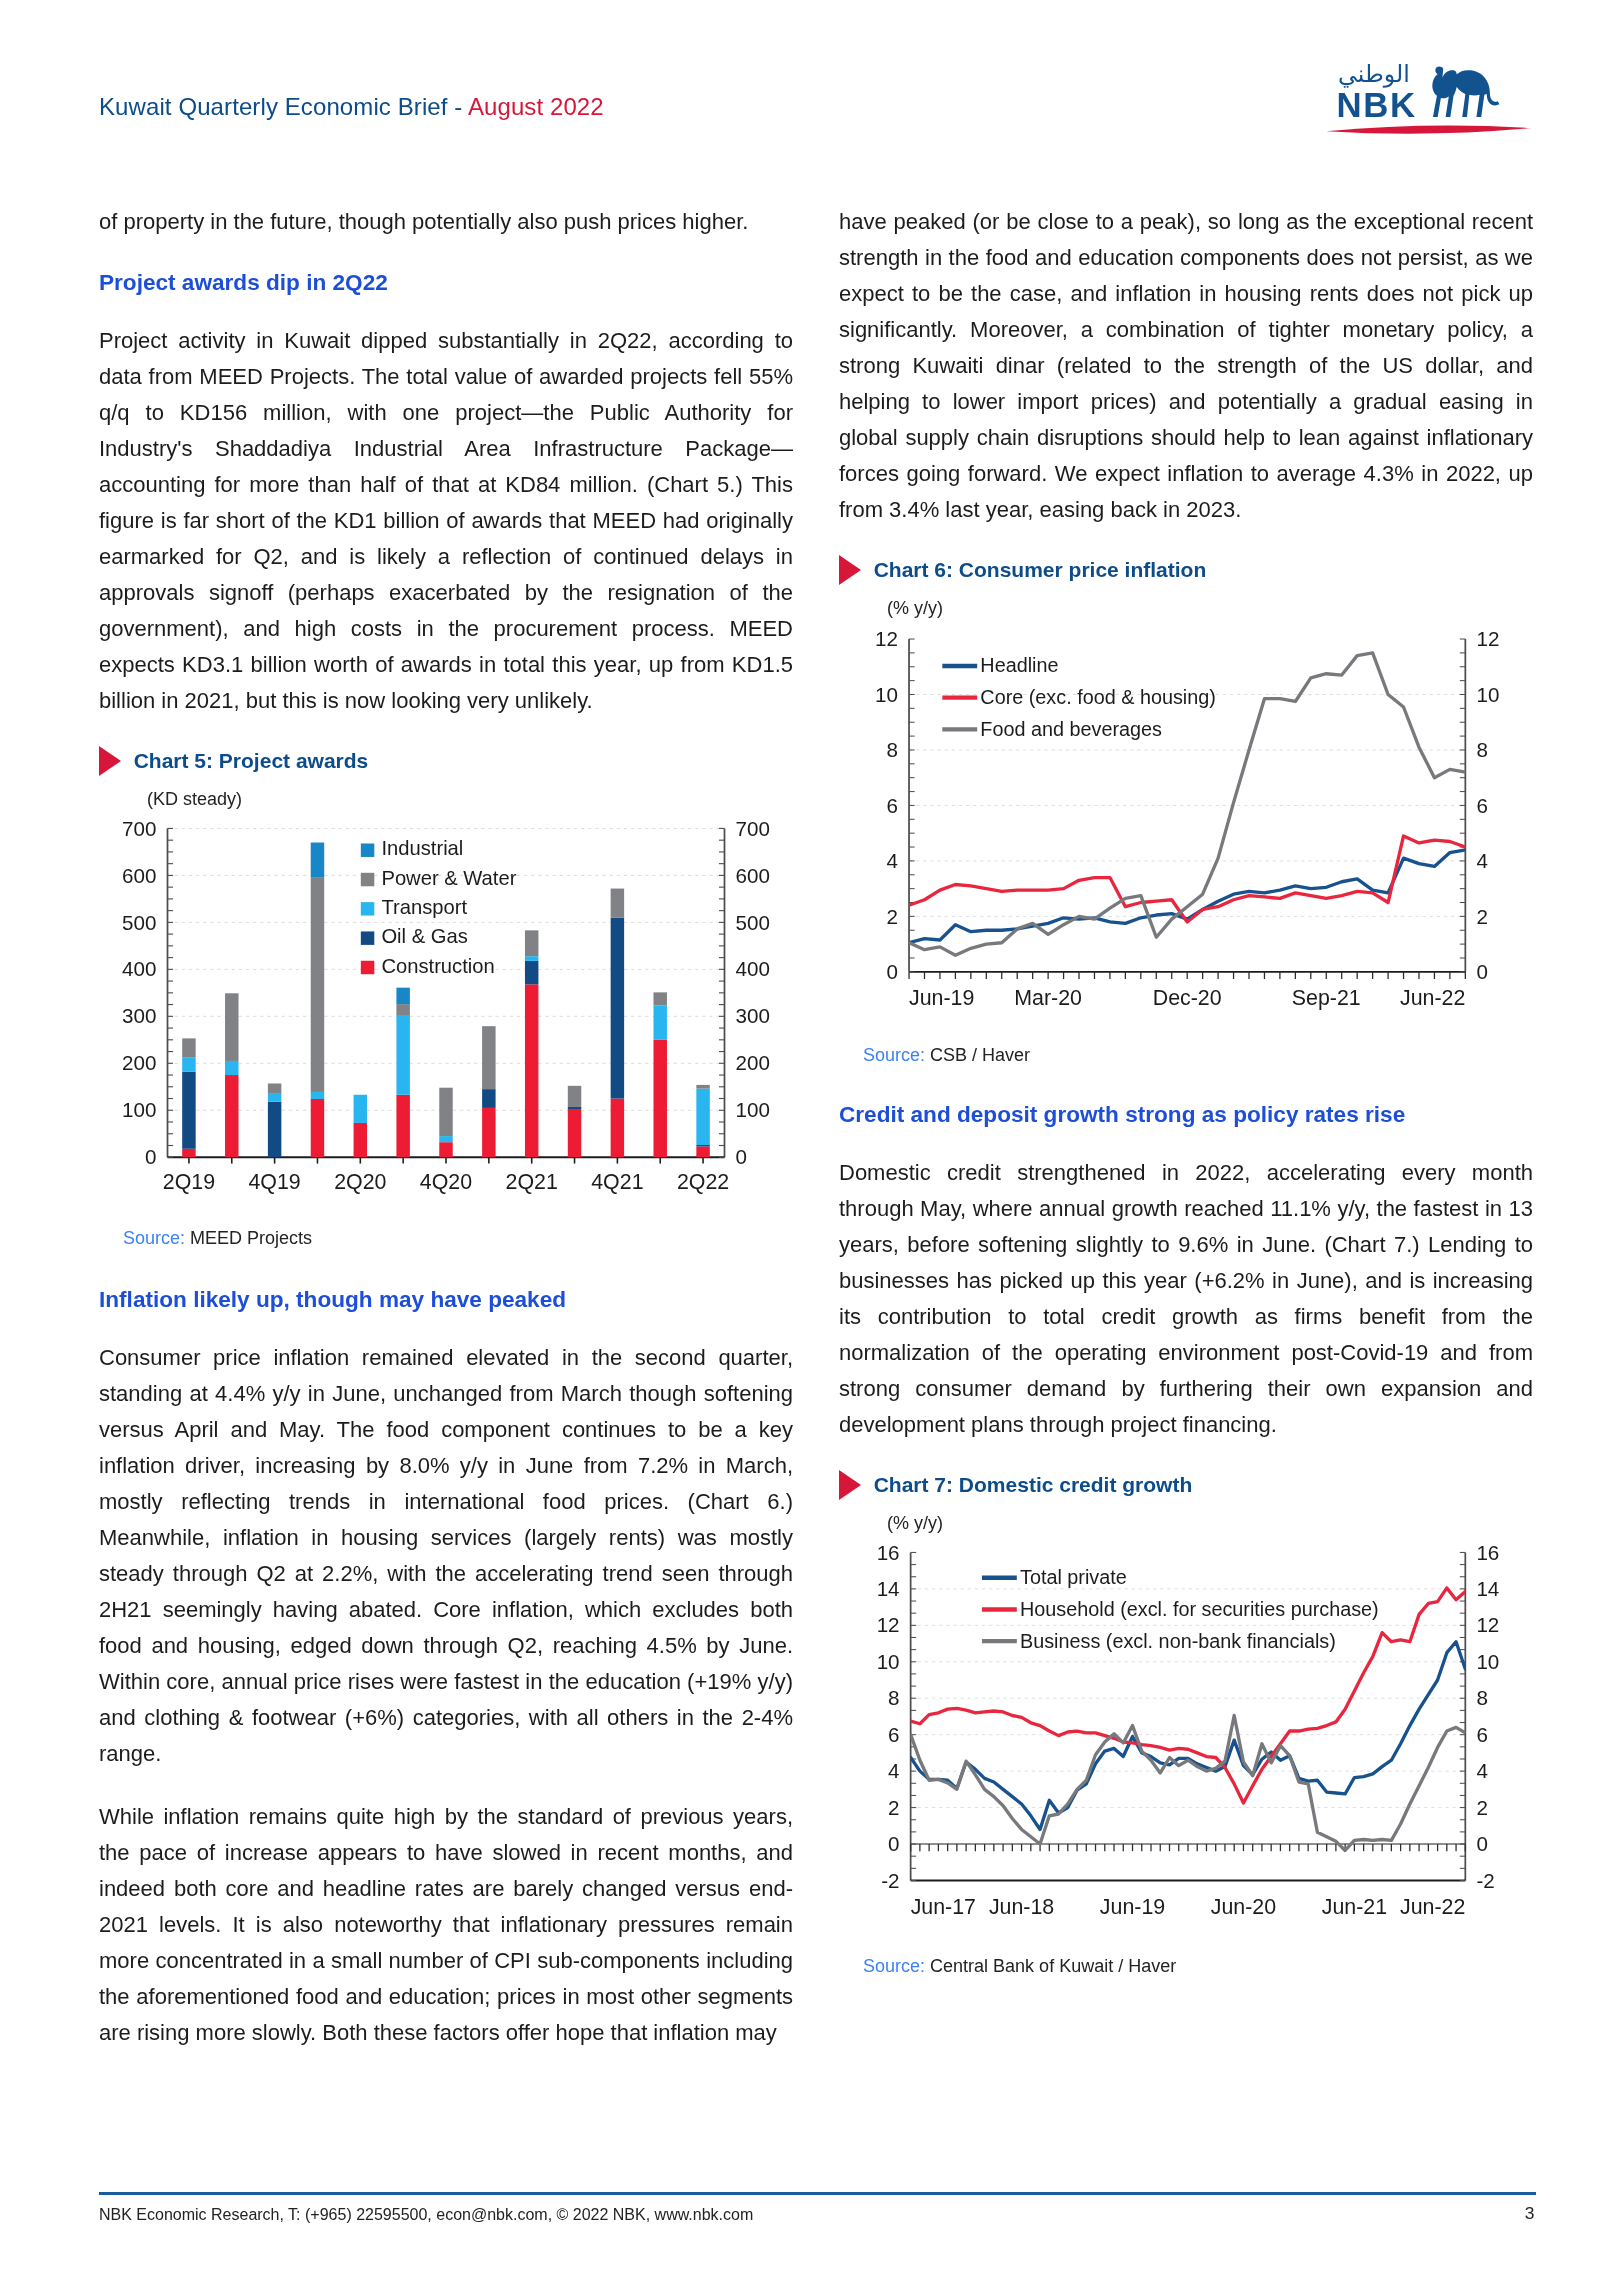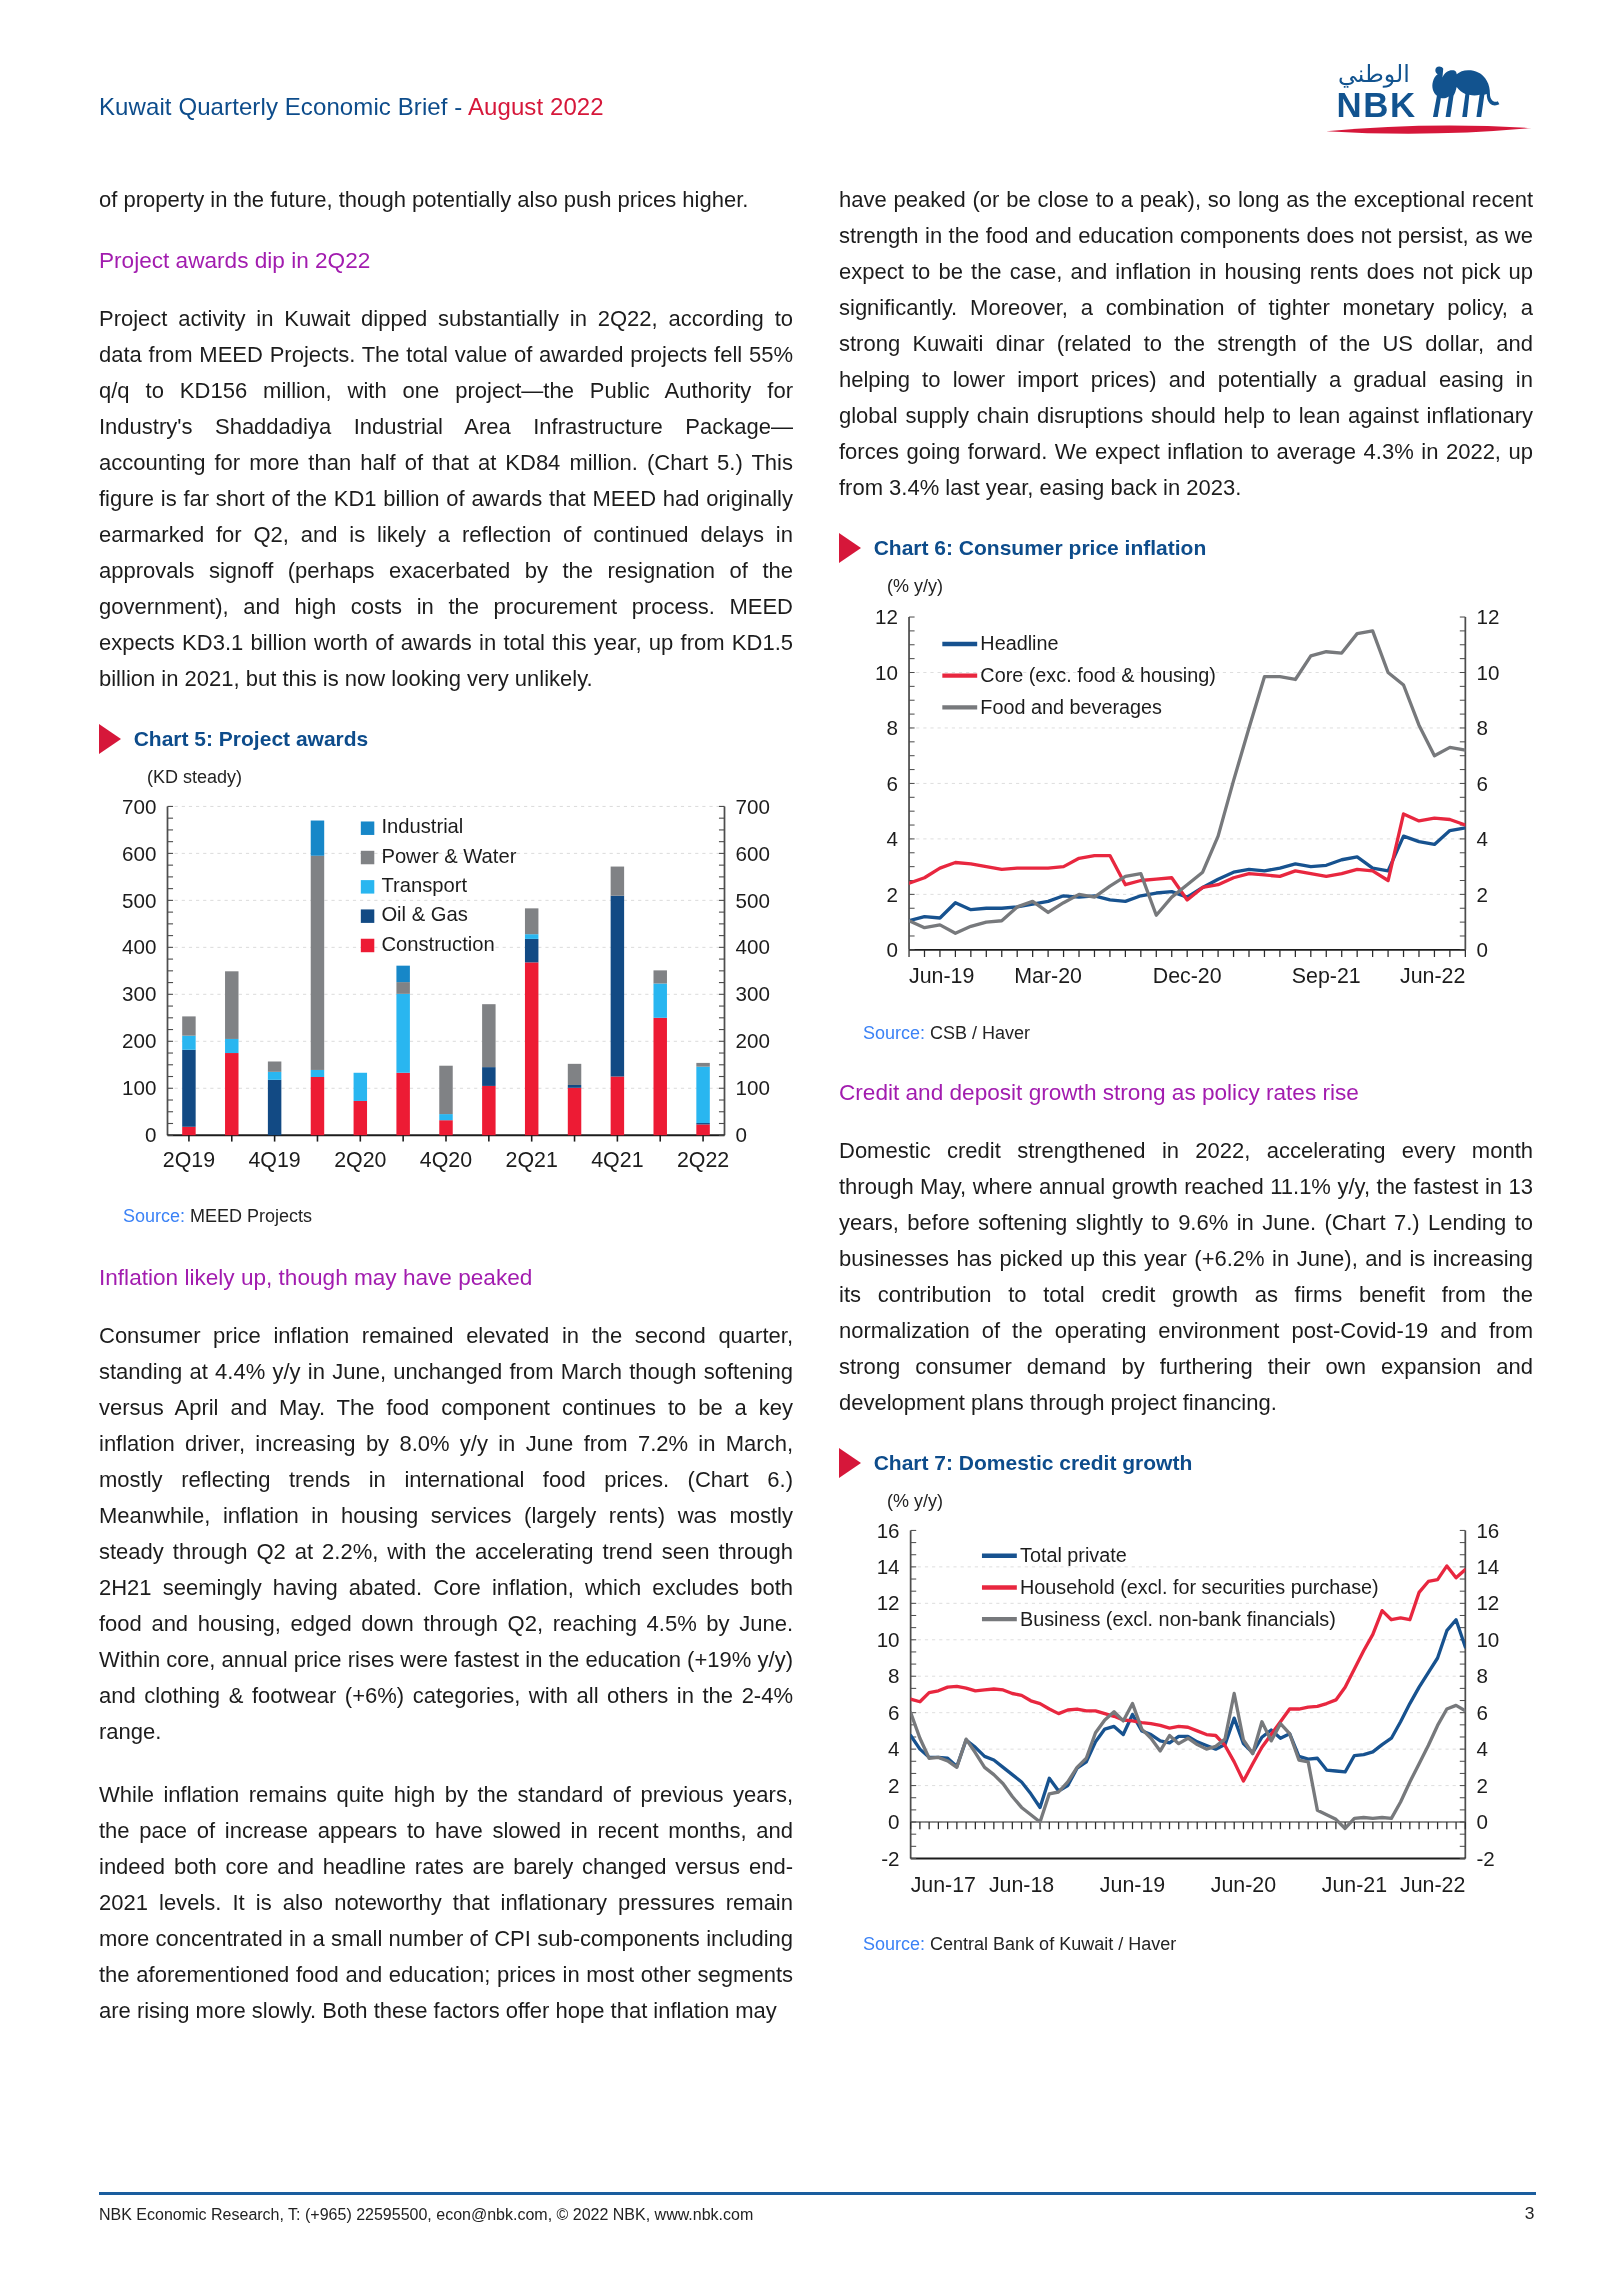--- a/index.html
+++ b/index.html
@@ -35,41 +35,41 @@
 
   .logo {
     position: absolute;
     right: 0; top: -27px;
     width: 214px; height: 87px;
   }
 
   
   .col {
     position: absolute;
-    top: 182px;
+    top: 204px;
     width: 694px;
   }
   .col-left  { left: 99px; }
   .col-right { left: 839px; }
 
   p.body {
     font-size: 22px;
     line-height: 36px;
     color: #1c1c1c;
     text-align: justify;
     font-stretch: condensed;
     margin-bottom: 27px;
   }
   p.body.tight { margin-bottom: 0; }
 
   h2.section {
     font-size: 22.6px;
-    font-weight: normal;
-    font-stretch: condensed;
-    color: #a21caf;
+    font-weight: bold;
+    font-stretch: condensed;
+    color: #1d4ed8;
     margin: 9.5px 0 24px 0;
     line-height: 32px;
   }
 
   
   .chart-block { margin: 4.8px 0 0 0; }
   .chart-head {
     display: flex;
     align-items: center;
     gap: 12.7px;

